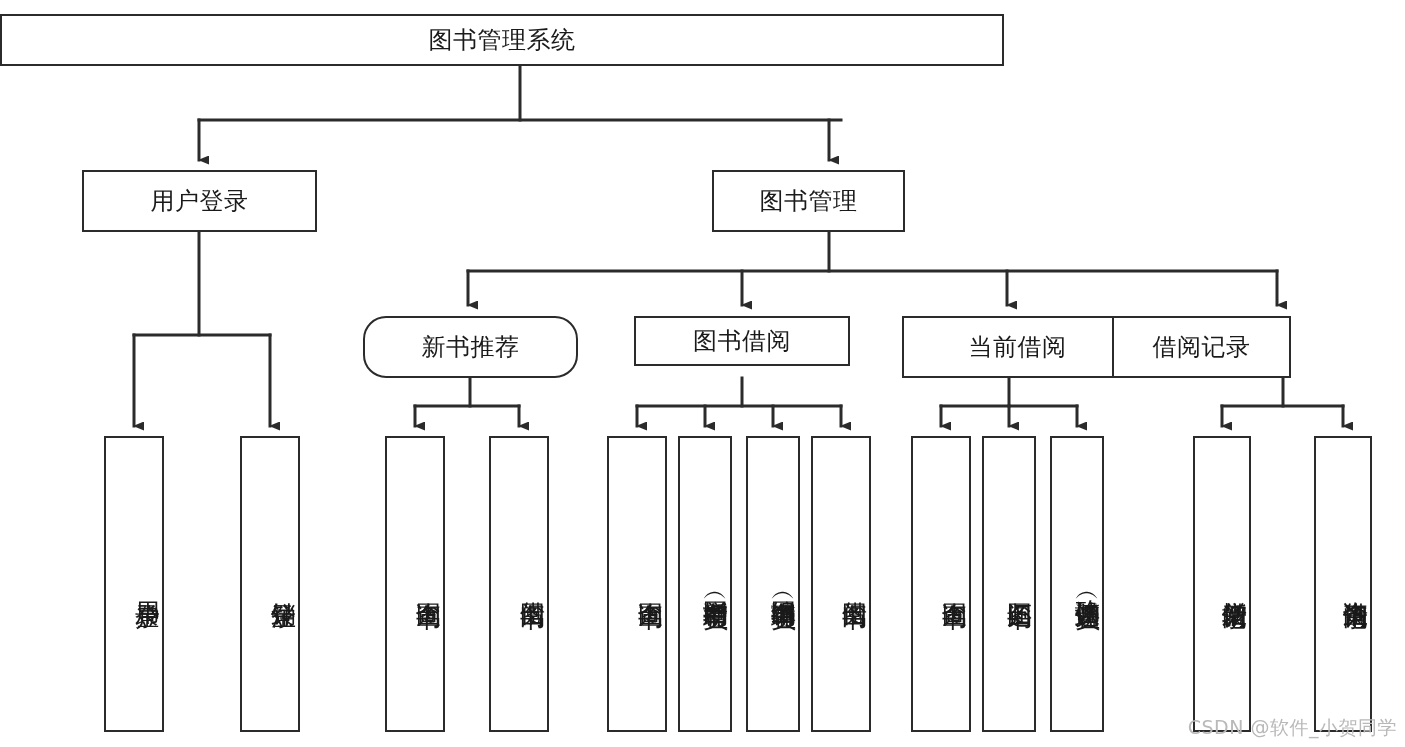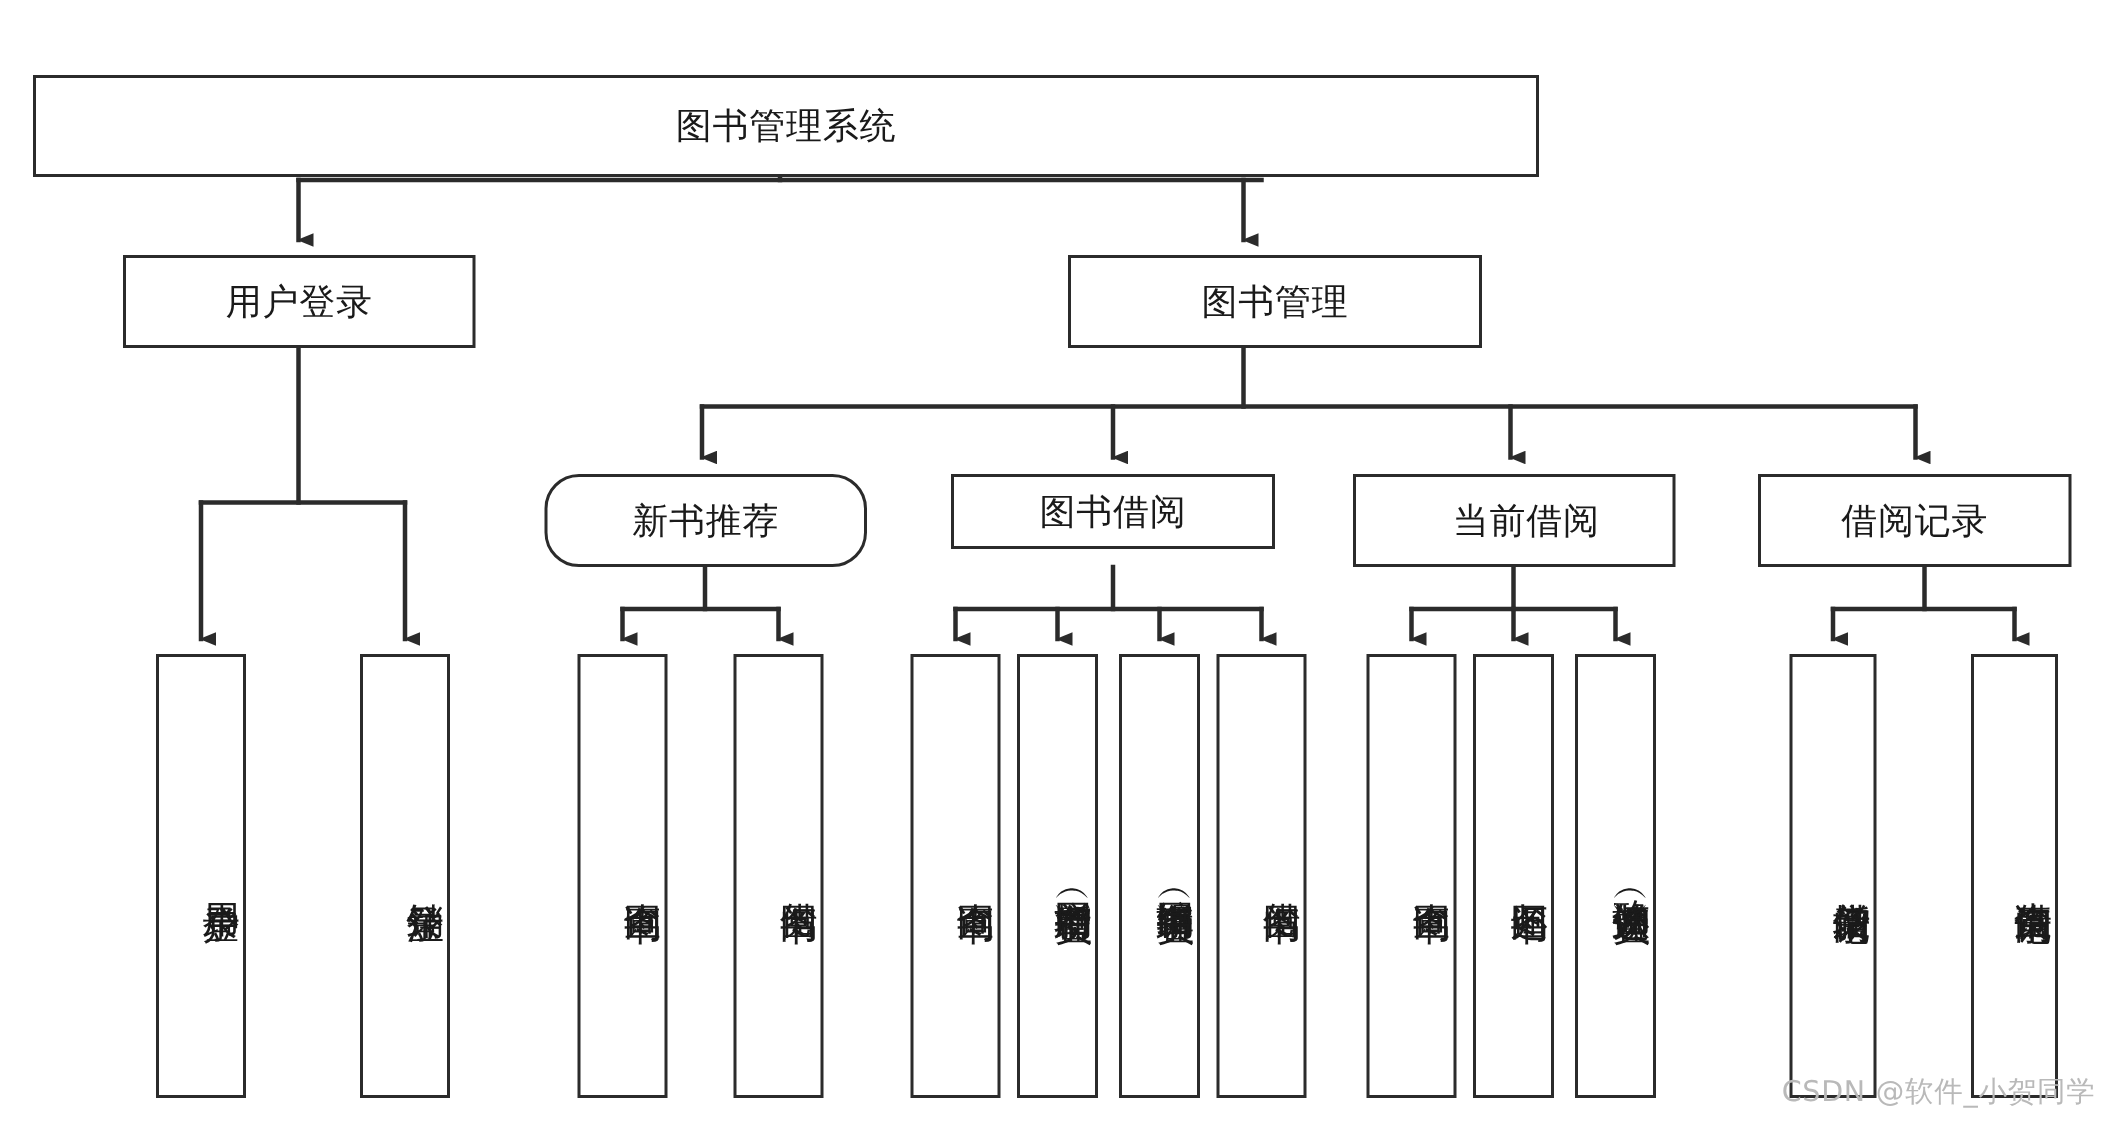--- a/index.html
+++ b/index.html
@@ -115,33 +115,33 @@
       <path d="M1009,406 L1009,426" marker-end="url(#arrowhead)"></path>
       <path d="M1077,406 L1077,426" marker-end="url(#arrowhead)"></path>
 
       <path d="M1283,378 L1283,406"></path>
       <path d="M1222,406 L1343,406"></path>
       <path d="M1222,406 L1222,426" marker-end="url(#arrowhead)"></path>
       <path d="M1343,406 L1343,426" marker-end="url(#arrowhead)"></path>
     </g>
   </svg>
 
-  <div class="node horiz" style="left:22px; top:14px; width:1004px; height:68px;margin-top:36px;">图书管理系统</div>
+  <div class="node horiz" style="left:0; top:14px; width:1004px; height:52px;">图书管理系统</div>
 
   <div class="node horiz" style="left:82px; top:170px; width:235px; height:62px;">用户登录</div>
 
-  <div class="node horiz" style="left:712px; top:170px; width:276px; height:62px;">图书管理</div>
+  <div class="node horiz" style="left:712px; top:170px; width:193px; height:62px;">图书管理</div>
 
   <div class="node horiz" style="left:363px; top:316px; width:215px; height:62px;border-radius:23px;">新书推荐</div>
 
   <div class="node horiz" style="left:634px; top:316px; width:216px; height:50px;">图书借阅</div>
 
   <div class="node horiz" style="left:902px; top:316px; width:215px; height:62px;padding-left:16px;">当前借阅</div>
 
-  <div class="node horiz" style="left:1172px; top:316px; width:209px; height:62px;">借阅记录</div>
+  <div class="node horiz" style="left:1112px; top:316px; width:179px; height:62px;">借阅记录</div>
 
   <div class="node vert" style="left:104px; top:436px; width:60px; height:296px;">
     <span class="vtext">用户登录</span>
   </div>
   <div class="node vert" style="left:240px; top:436px; width:60px; height:296px;">
     <span class="vtext">注销登录</span>
   </div>
 
   <div class="node vert" style="left:385px; top:436px; width:60px; height:296px;">
     <span class="vtext">查询图书</span>

